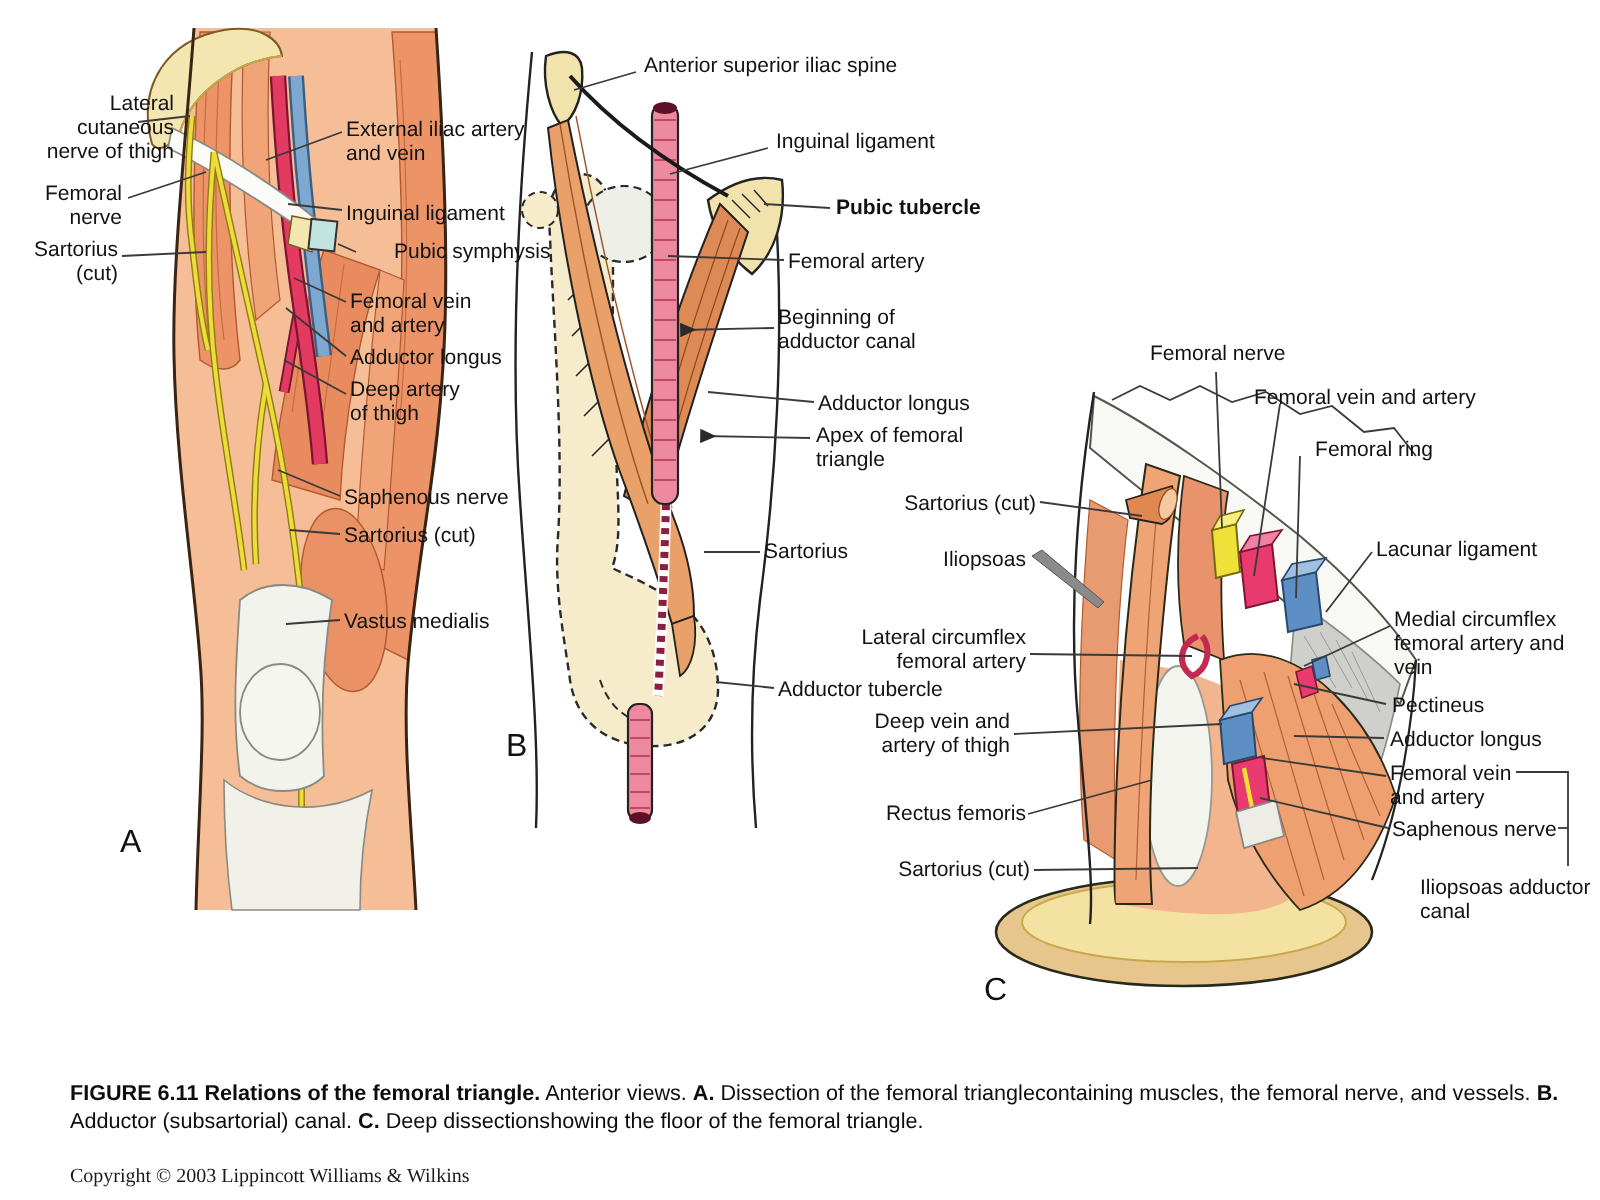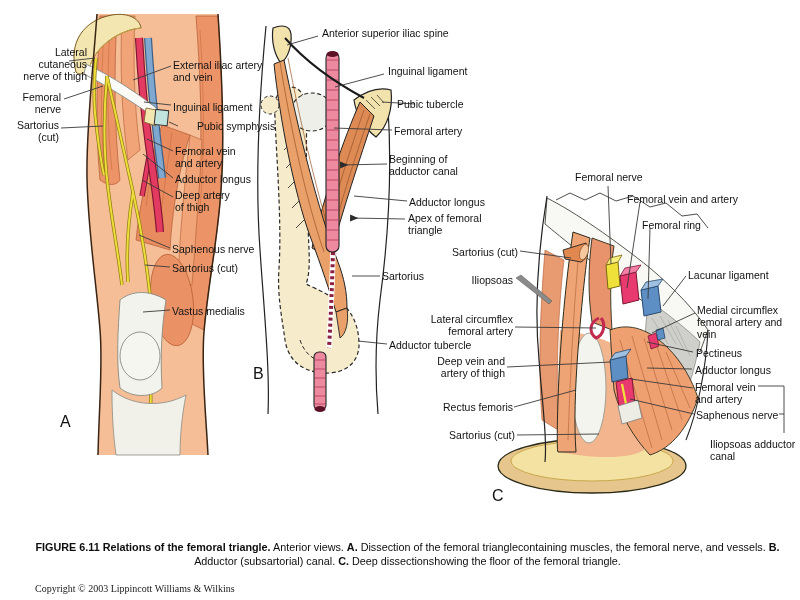--- a/index.html
+++ b/index.html
@@ -2,21 +2,21 @@
 <html><head>
 <meta charset="utf-8">
 <style>
   html,body{margin:0;padding:0;background:#fff;}
   #page{position:relative;width:800px;height:600px;background:#ffffff;overflow:hidden;
         font-family:"Liberation Sans",sans-serif;color:#161616;}
   #art{position:absolute;left:0;top:0;}
   .lbl{position:absolute;font-size:10.5px;line-height:1.16;color:#121212;}
   .lbl.r{text-align:right;}
   .panel-letter{position:absolute;font-size:16px;color:#111;}
-  #caption{position:absolute;left:35px;top:540px;width:745px;font-size:10.8px;line-height:1.32;color:#0d0d0d;text-align:center;}
+  #caption{position:absolute;left:35px;top:540px;width:745px;font-size:10.8px;line-height:1.32;color:#0d0d0d;}
   #caption .b{font-weight:bold;}
   #copyright{position:absolute;left:35px;top:583px;font-size:10px;
              font-family:"Liberation Serif",serif;color:#1a1a1a;}
 </style>
 </head>
 <body>
 
 <div id="page">
 
 <svg id="art" width="800" height="530" viewBox="0 0 800 530">
@@ -278,32 +278,32 @@
   <div class="lbl" style="left:175px;top:145px;width:68px;">Femoral vein and artery</div>
   <div class="lbl" style="left:175px;top:173px;width:90px;">Adductor longus</div>
   <div class="lbl" style="left:175px;top:189px;width:62px;">Deep artery of thigh</div>
   <div class="lbl" style="left:172px;top:243px;width:95px;">Saphenous nerve</div>
   <div class="lbl" style="left:172px;top:262px;width:90px;">Sartorius (cut)</div>
   <div class="lbl" style="left:172px;top:305px;width:90px;">Vastus medialis</div>
   <div class="panel-letter" style="left:60px;top:413px;">A</div>
 
   <div class="lbl" style="left:322px;top:27px;width:160px;">Anterior superior iliac spine</div>
   <div class="lbl" style="left:388px;top:65px;width:95px;">Inguinal ligament</div>
-  <div class="lbl" style="left:397px;top:98px;width:90px;">Pubic tubercle</div>
+  <div class="lbl" style="left:418px;top:98px;width:90px;font-weight:bold;">Pubic tubercle</div>
   <div class="lbl" style="left:394px;top:125px;width:90px;">Femoral artery</div>
   <div class="lbl" style="left:389px;top:153px;width:78px;">Beginning of adductor canal</div>
   <div class="lbl" style="left:409px;top:196px;width:90px;">Adductor longus</div>
   <div class="lbl" style="left:408px;top:212px;width:82px;">Apex of femoral triangle</div>
   <div class="lbl" style="left:382px;top:270px;width:60px;">Sartorius</div>
   <div class="lbl" style="left:389px;top:339px;width:110px;">Adductor tubercle</div>
   <div class="panel-letter" style="left:253px;top:365px;">B</div>
 
   <div class="lbl" style="left:575px;top:171px;width:90px;">Femoral nerve</div>
   <div class="lbl" style="left:627px;top:193px;width:130px;">Femoral vein and artery</div>
-  <div class="lbl" style="left:642px;top:219px;width:90px;">Femoral ring</div>
+  <div class="lbl" style="left:642px;top:219px;width:90px;text-align:center;">Femoral ring</div>
   <div class="lbl" style="left:688px;top:269px;width:100px;">Lacunar ligament</div>
   <div class="lbl" style="left:697px;top:304px;width:88px;">Medial circumflex femoral artery and vein</div>
   <div class="lbl" style="left:696px;top:347px;width:70px;">Pectineus</div>
   <div class="lbl" style="left:695px;top:364px;width:90px;">Adductor longus</div>
   <div class="lbl" style="left:695px;top:381px;width:70px;">Femoral vein and artery</div>
   <div class="lbl" style="left:696px;top:409px;width:95px;">Saphenous nerve</div>
   <div class="lbl" style="left:710px;top:438px;width:88px;">Iliopsoas adductor canal</div>
   <div class="lbl r" style="left:428px;top:246px;width:90px;">Sartorius (cut)</div>
   <div class="lbl r" style="left:428px;top:274px;width:85px;text-align:right;">Iliopsoas</div>
   <div class="lbl r" style="left:418px;top:313px;width:95px;">Lateral circumflex femoral artery</div>

